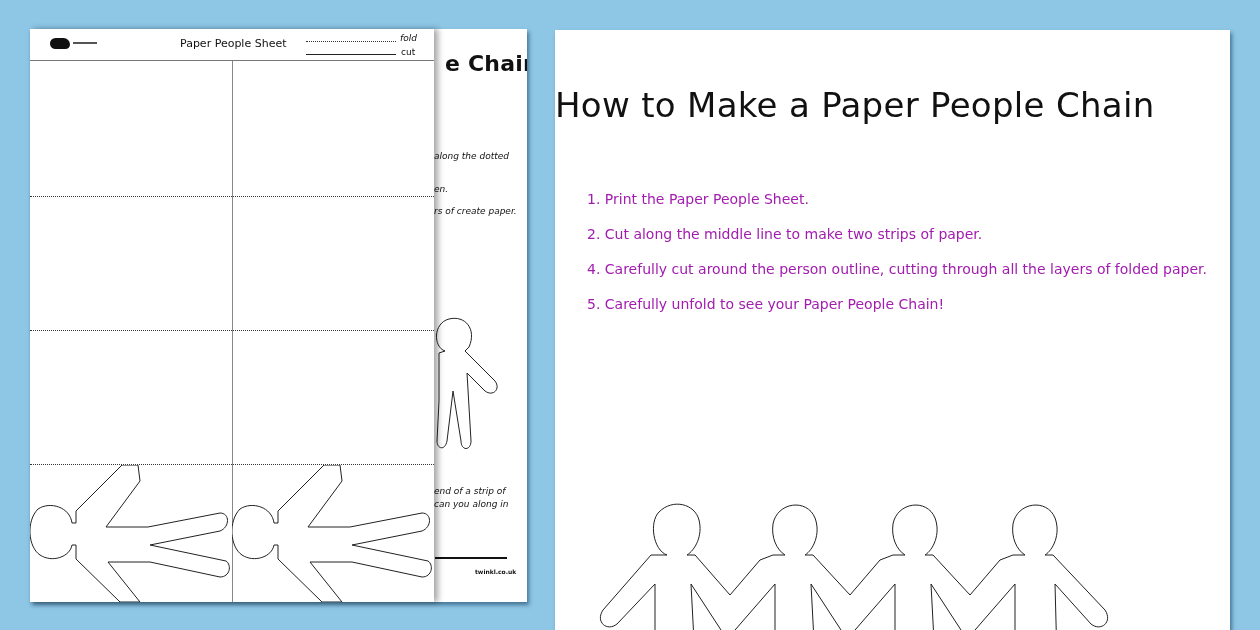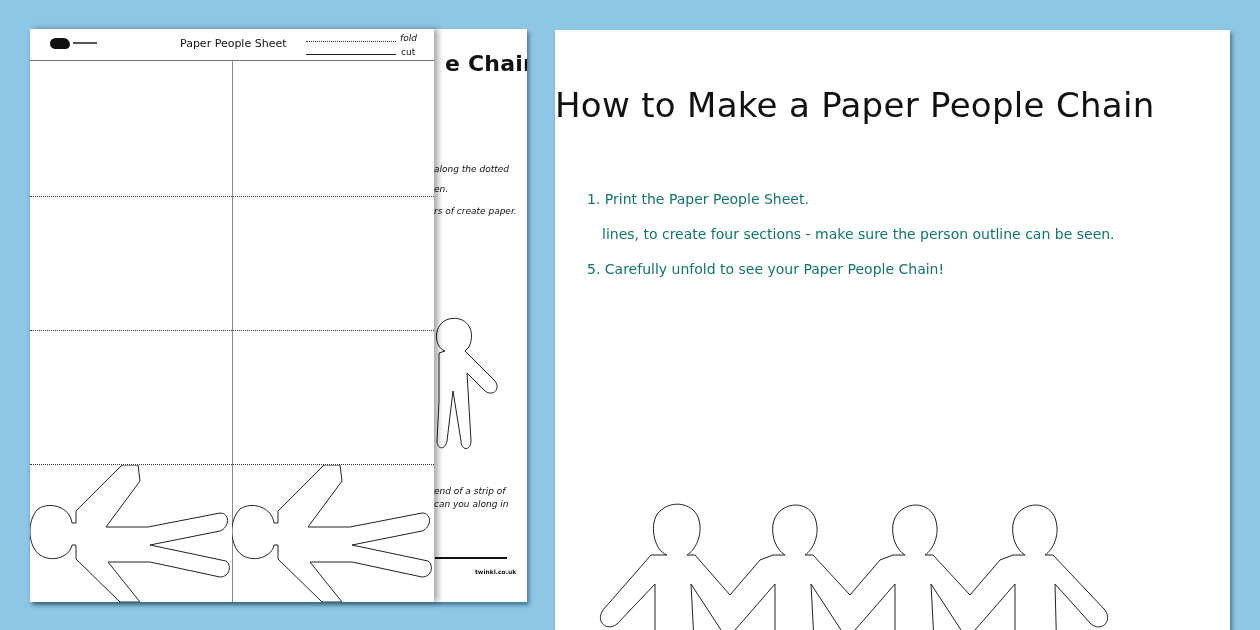--- a/index.html
+++ b/index.html
@@ -66,30 +66,30 @@
     }
     .strip-figure { position: absolute; top: 436px; }
 
     
     #main-sheet { left: 555px; top: 30px; width: 675px; height: 610px; }
     .main-title {
       position: absolute; left: 0; top: 38px; width: 100%; text-align: left;
       font-size: 34px; color: #111; letter-spacing: 0.3px; margin-top: 17px;
     }
     .steps { position: absolute; left: 32px; top: 152px; width: 640px; }
-    .step { font-size: 14px; line-height: 35px; white-space: nowrap; color: #0f766e; }
+    .step { font-size: 14px; line-height: 35px; white-space: nowrap; color: #a21caf; }
     .step.cont { padding-left: 15px; }
     .chain { position: absolute; left: 40px; top: 450px; }
   </style>
 </head>
 <body>
 
 <div class="sheet" id="back-sheet">
   <div class="back-title">e Chain</div>
-  <div class="back-line" style="top:135px">along the dotted</div>
+  <div class="back-line" style="top:122px">along the dotted</div>
   <div class="back-line" style="top:155px">en.</div>
   <div class="back-line" style="top:177px">rs of create paper.</div>
   <svg class="back-figure" width="80" height="160" viewBox="0 0 80 160">
     <path d="M20 50 C8 46 8 22 24 18 C40 14 52 28 44 46 L40 50 L70 80 C76 88 68 96 60 90 L42 72 L46 140 C46 150 36 150 36 140 L28 90 L22 140 C20 150 12 148 12 140 L14 100 L14 52 Z" fill="#fff" stroke="#222" stroke-width="1"></path>
   </svg>
   <div class="back-line" style="top:457px">end of a strip of</div>
   <div class="back-line" style="top:470px">can you along in</div>
   <div class="back-rule"></div>
   <div class="back-footer">twinkl.co.uk</div>
 </div>
@@ -116,21 +116,26 @@
     <path d="M42 58 C40 42 20 36 8 44 C-4 56 -2 82 10 90 C22 98 40 92 42 80 L46 80 L46 94 L90 137 L110 137 L78 97 L120 97 L190 112 C200 112 202 100 196 96 L120 80 L190 66 C200 62 200 48 190 48 L118 62 L76 62 L110 16 L108 0 L92 0 L46 46 L46 58 Z" fill="#fff" stroke="#222" stroke-width="1"></path>
   </svg>
 </div>
 
 <div class="sheet" id="main-sheet">
   <div class="main-title">How to Make a Paper People Chain</div>
   <div class="steps">
     <div class="step">
       <span>1.</span><span> Print the Paper People Sheet.</span>
     </div>
-    <div class="step cont">lines, to create four sections - make sure the person outline can be seen.</div>
+    <div class="step">
+      <span>2.</span> <span>Cut along the middle line to make two strips of paper.</span>
+    </div>
+    <div class="step">
+      <span>4.</span> <span>Carefully cut around the person outline, cutting through all the layers of folded paper.</span>
+    </div>
     <div class="step">
       <span>5.</span> <span>Carefully unfold to see your Paper People Chain!</span>
     </div>
   </div>
 
   <svg class="chain" width="620" height="180" viewBox="0 0 620 180">
     <g fill="#fff" stroke="#222" stroke-width="1">
 
       <path d="M72 75 C58 70 54 42 64 32 C78 18 100 24 104 40 C108 56 100 70 92 75 L100 75 L135 115 L165 80 L178 75 L190 75 C182 70 176 58 178 44 C182 22 212 18 220 38 C226 54 218 70 210 75 L218 75 L255 115 L285 80 L298 75 L310 75 C302 70 296 58 298 44 C302 22 332 18 340 38 C346 54 338 70 330 75 L338 75 L375 115 L405 80 L418 75 L430 75 C422 70 416 58 418 44 C422 22 452 18 460 38 C466 54 458 70 450 75 L458 75 L510 130 C518 142 506 152 496 144 L460 104 L462 180 L420 180 L420 104 L380 150 C376 156 370 156 366 150 L336 104 L340 180 L300 180 L300 104 L260 150 C256 156 250 156 246 150 L216 104 L220 180 L180 180 L180 104 L140 150 C136 156 130 156 126 150 L96 104 L100 180 L60 180 L60 104 L22 144 C12 152 0 142 8 130 L56 75 Z"></path>
     </g>

